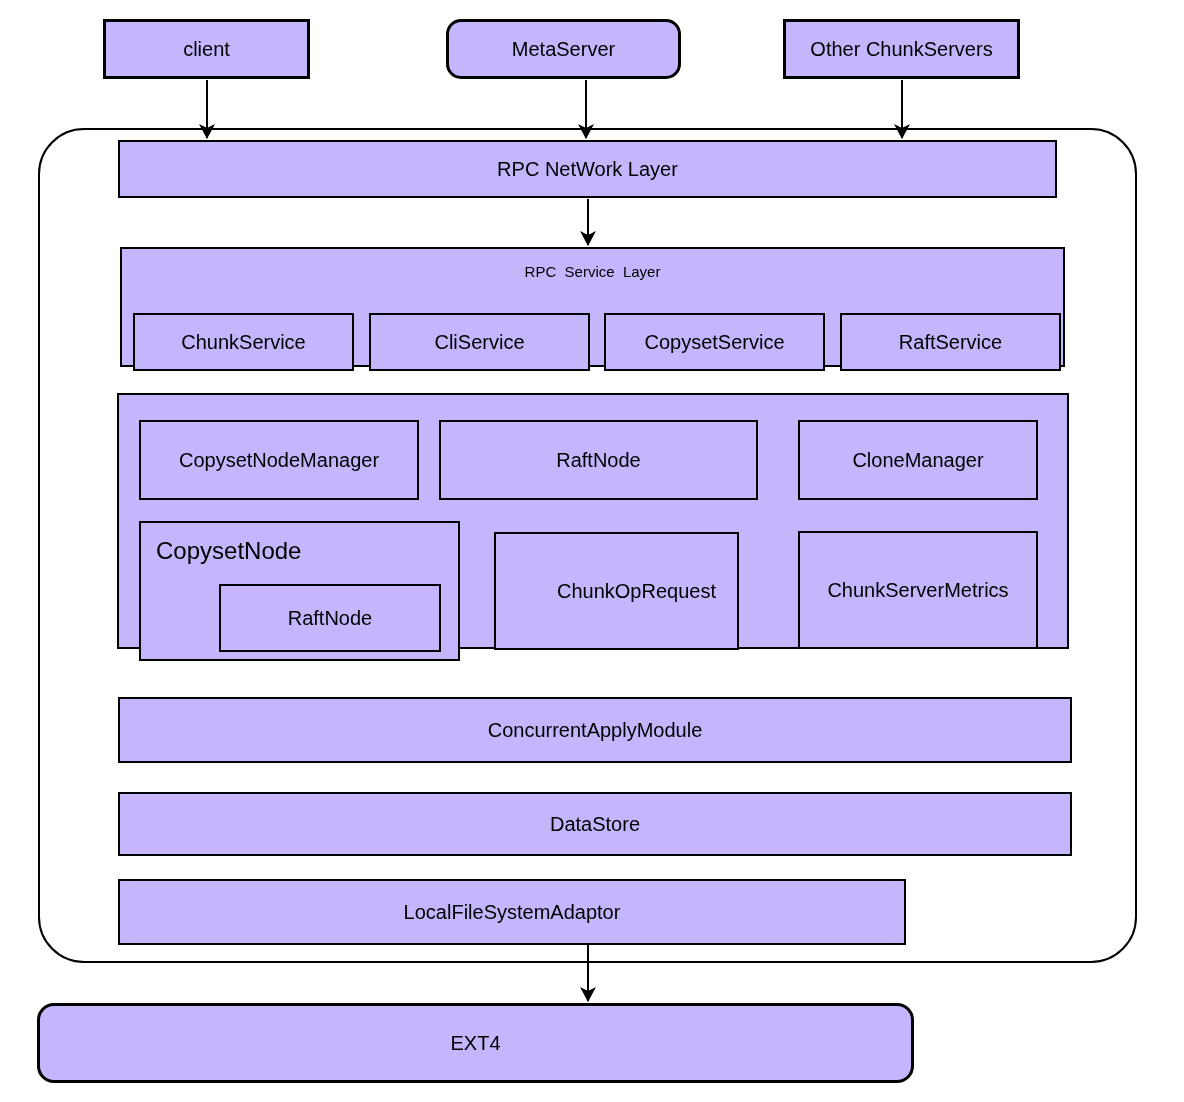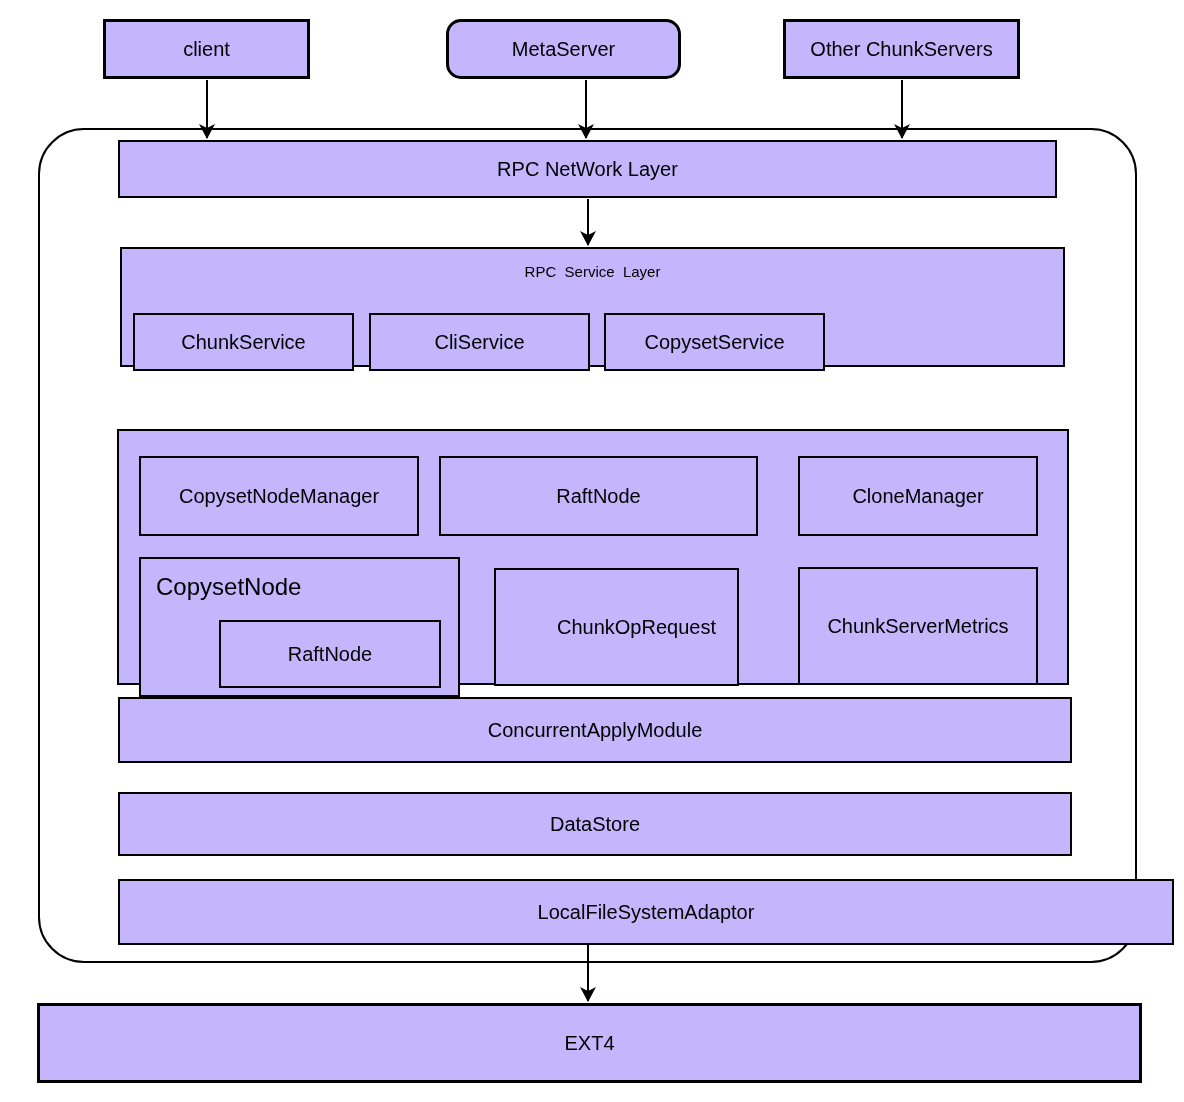--- a/index.html
+++ b/index.html
@@ -46,36 +46,36 @@
   .service-title {
     position: absolute; left: 0; top: 14px; width: 100%;
     text-align: center; font-size: 15px; white-space: pre;
   }
   .b-svc      { top: 64px; height: 58px; }
   .b-svc0 { left: 11px;  width: 221px; }
   .b-svc1 { left: 247px; width: 221px; }
   .b-svc2 { left: 482px; width: 221px; align-items: center; }
   .b-svc3 { left: 718px; width: 221px; }
 
-  .b-middle   { left: 117px; top: 393px; width: 952px; height: 256px; display: block; margin-top: 36px; }
+  .b-middle   { left: 117px; top: 393px; width: 952px; height: 256px; display: block; }
   .b-cnm      { left: 20px;  top: 25px;  width: 280px; height: 80px; }
   .b-heart    { left: 320px; top: 25px;  width: 319px; height: 80px; }
   .b-clone    { left: 679px; top: 25px;  width: 240px; height: 80px; }
   .b-copysetnode { left: 20px; top: 126px; width: 321px; height: 140px; display: block; }
   .corner-label { position: absolute; left: 15px; top: 14px; font-size: 24px; }
   .b-raftnode { left: 78px;  top: 61px;  width: 222px; height: 68px; }
   .b-chunkop  { left: 375px; top: 137px; width: 245px; height: 118px; padding-left: 40px; }
   .b-metrics  { left: 679px; top: 136px; width: 240px; height: 118px; }
 
   .b-concurrent { left: 118px; top: 697px; width: 954px; height: 66px; }
   .b-datastore  { left: 118px; top: 792px; width: 954px; height: 64px; }
-  .b-localfs    { left: 118px; top: 879px; width: 1056px; height: 66px; }
+  .b-localfs    { left: 118px; top: 879px; width: 788px; height: 66px; }
 
   
-  .b-ext4 { left: 37px; top: 1003px; width: 1105px; height: 80px; border-width: 3px; }
+  .b-ext4 { left: 37px; top: 1003px; width: 877px; height: 80px; border-width: 3px; border-radius: 17px; }
 
   .edges-layer {
     position: absolute; left: 0; top: 0;
     width: 1184px; height: 1102px;
     pointer-events: none;
   }
 </style>
 </head>
 <body>
 
@@ -100,20 +100,23 @@
   <div class="box b-service">
     <span class="service-title">RPC  Service  Layer</span>
     <div class="box b-svc b-svc0">
       <span>ChunkService</span>
     </div>
     <div class="box b-svc b-svc1">
       <span>CliService</span>
     </div>
     <div class="box b-svc b-svc2">
       <span>CopysetService</span>
+    </div>
+    <div class="box b-svc b-svc3">
+      <span>RaftService</span>
     </div>
   </div>
 
   <div class="box b-middle">
     <div class="box b-cnm">
       <span>CopysetNodeManager</span>
     </div>
     <div class="box b-heart">
       <span>RaftNode</span>
     </div>

